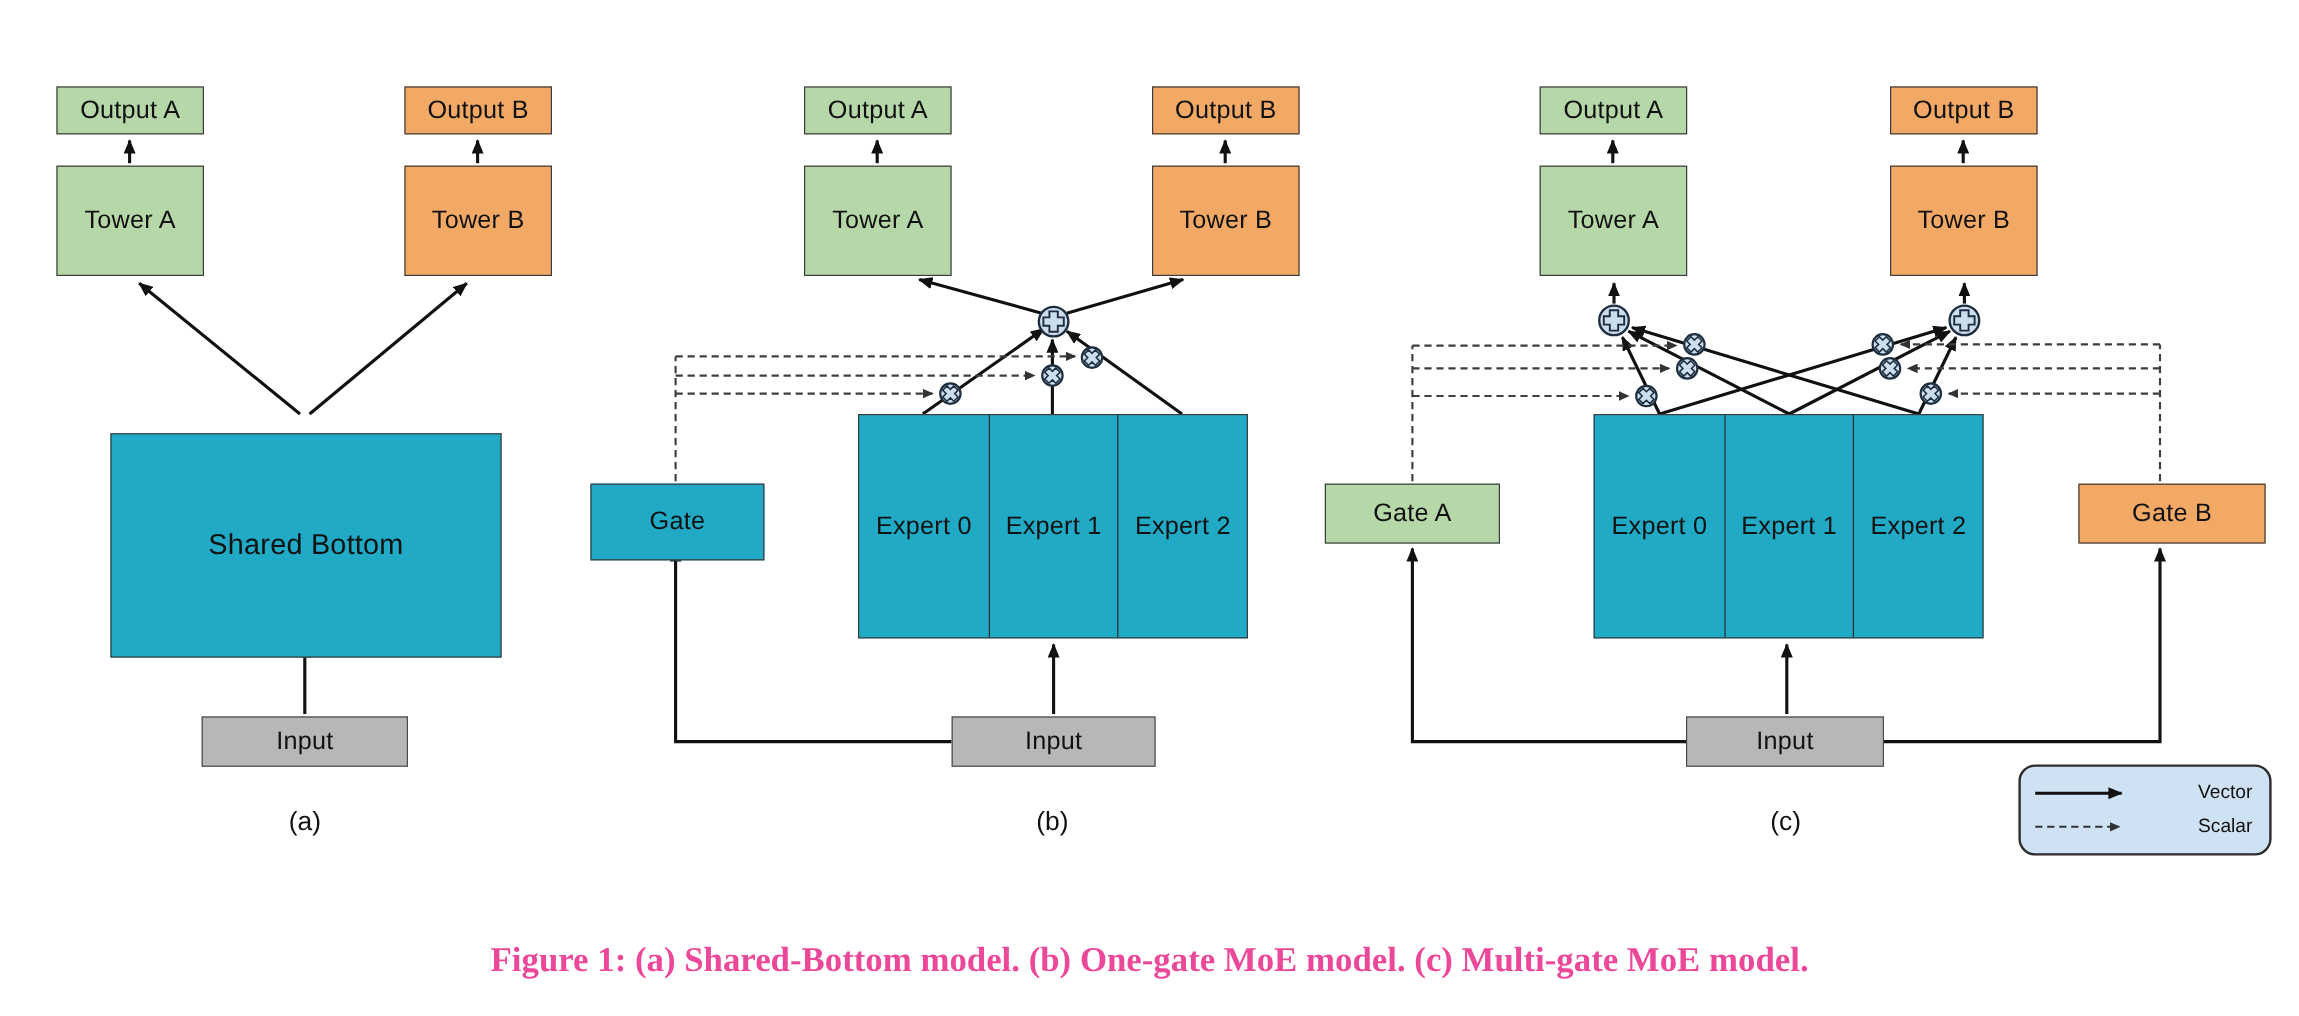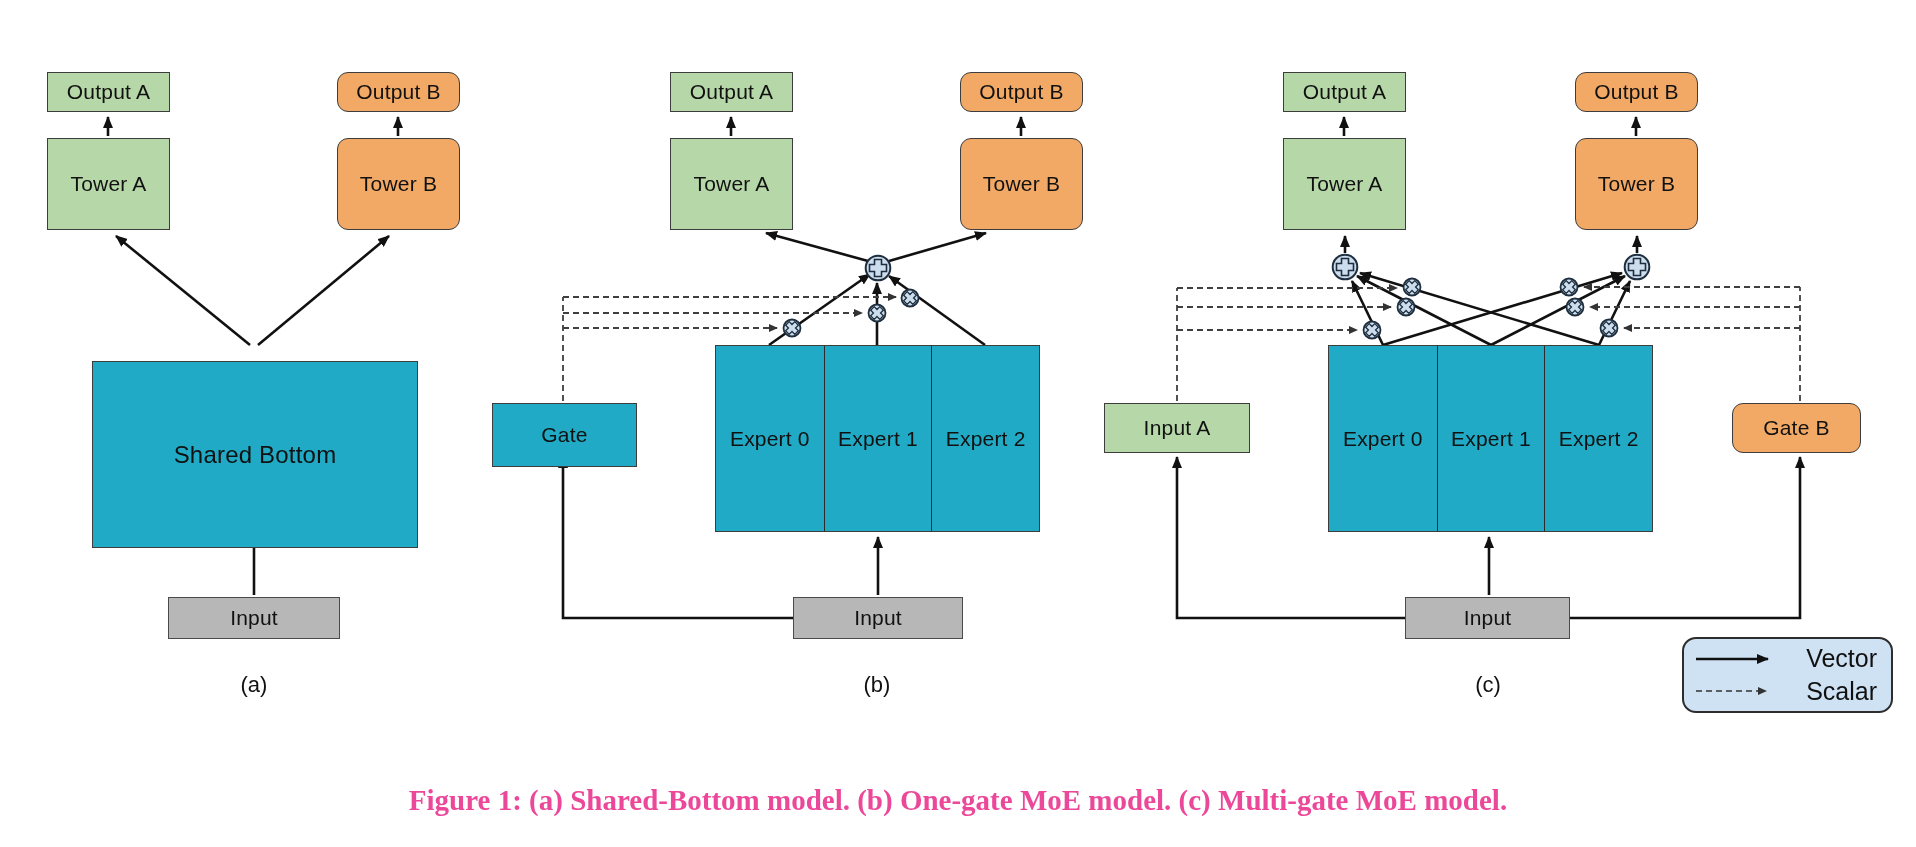--- a/index.html
+++ b/index.html
@@ -2,34 +2,34 @@
 <html style="--teal: #20aac5; --green: #b6d7a8; --orange: #f2a966; --gray: #b7b7b7; --node_fill: #ccddee; --node_stroke: #1e2e3e; --legend_fill: #cfe2f3;"><head>
 <meta charset="utf-8">
 <style>
   html,body{margin:0;padding:0;background:#ffffff;}
   #figure{position:relative;width:1916px;height:847px;background:#ffffff;overflow:hidden;
           font-family:"Liberation Sans",sans-serif;color:#111;text-decoration:underline;}
   #lines{position:absolute;left:0;top:0;z-index:1;}
   .box{position:absolute;box-sizing:border-box;display:flex;align-items:center;justify-content:center;
        border:1.5px solid #3d3d3d;font-size:21px;z-index:2;letter-spacing:.2px;}
   .green{background:var(--green);}
-  .orange{background:var(--orange);border-radius:11px;}
+  .orange{background:var(--orange);}
   .teal{background:var(--teal);}
   .gray{background:var(--gray);border-color:#4a4a4a;}
   .shared{font-size:24px;}
   .experts{padding:0;display:grid;grid-template-columns:1fr 1fr 1fr;align-items:stretch;}
   .expert-cell{display:flex;align-items:center;justify-content:center;}
   .expert-cell + .expert-cell{border-left:1.5px solid #2b2b2b;}
   .panel-label{position:absolute;width:120px;text-align:center;font-size:22px;z-index:2;}
   .node{position:absolute;z-index:3;line-height:0;}
   .legend{position:absolute;left:1682px;top:637px;width:211px;height:76px;box-sizing:border-box;
           background:var(--legend_fill);border:2px solid #2d2d2d;border-radius:14px;z-index:2;
           display:flex;flex-direction:column;justify-content:space-evenly;padding:2px 14px 2px 10px;}
   .legend-row{display:flex;align-items:center;justify-content:space-between;}
-  .legend-row span{font-size:25px;}
+  .legend-row span{font-size:16px;}
   .caption{position:absolute;left:0;top:784px;width:1916px;text-align:center;
            font-family:"Liberation Serif",serif;font-weight:bold;font-size:29px;color:#ec4899;z-index:2;}
 </style>
 </head>
 <body>
 
 <div id="figure">
 
   <svg id="lines" width="1916" height="847">
     <defs>
@@ -111,22 +111,22 @@
     <div class="expert-cell">Expert 1</div>
     <div class="expert-cell">Expert 2</div>
   </div>
   <div class="box gray" style="left:793px;top:597px;width:170px;height:42px;">Input</div>
   <div class="panel-label" style="left:817px;top:672px;">(b)</div>
 
   <div class="box green" style="left:1283px;top:72px;width:123px;height:40px;">Output A</div>
   <div class="box orange" style="left:1575px;top:72px;width:123px;height:40px;">Output B</div>
   <div class="box green" style="left:1283px;top:138px;width:123px;height:92px;">Tower A</div>
   <div class="box orange" style="left:1575px;top:138px;width:123px;height:92px;">Tower B</div>
-  <div class="box green" style="left:1104px;top:403px;width:146px;height:50px;">Input A</div>
-  <div class="box orange" style="left:1732px;top:403px;width:129px;height:50px;">Gate B</div>
+  <div class="box green" style="left:1104px;top:403px;width:146px;height:50px;">Gate A</div>
+  <div class="box orange" style="left:1732px;top:403px;width:156px;height:50px;">Gate B</div>
   <div class="box teal experts" style="left:1328px;top:345px;width:325px;height:187px;">
     <div class="expert-cell">Expert 0</div>
     <div class="expert-cell">Expert 1</div>
     <div class="expert-cell">Expert 2</div>
   </div>
   <div class="box gray" style="left:1405px;top:597px;width:165px;height:42px;">Input</div>
   <div class="panel-label" style="left:1428px;top:672px;">(c)</div>
 
   <span class="node" style="left:864px;top:254px;">
     <svg width="28" height="28">

